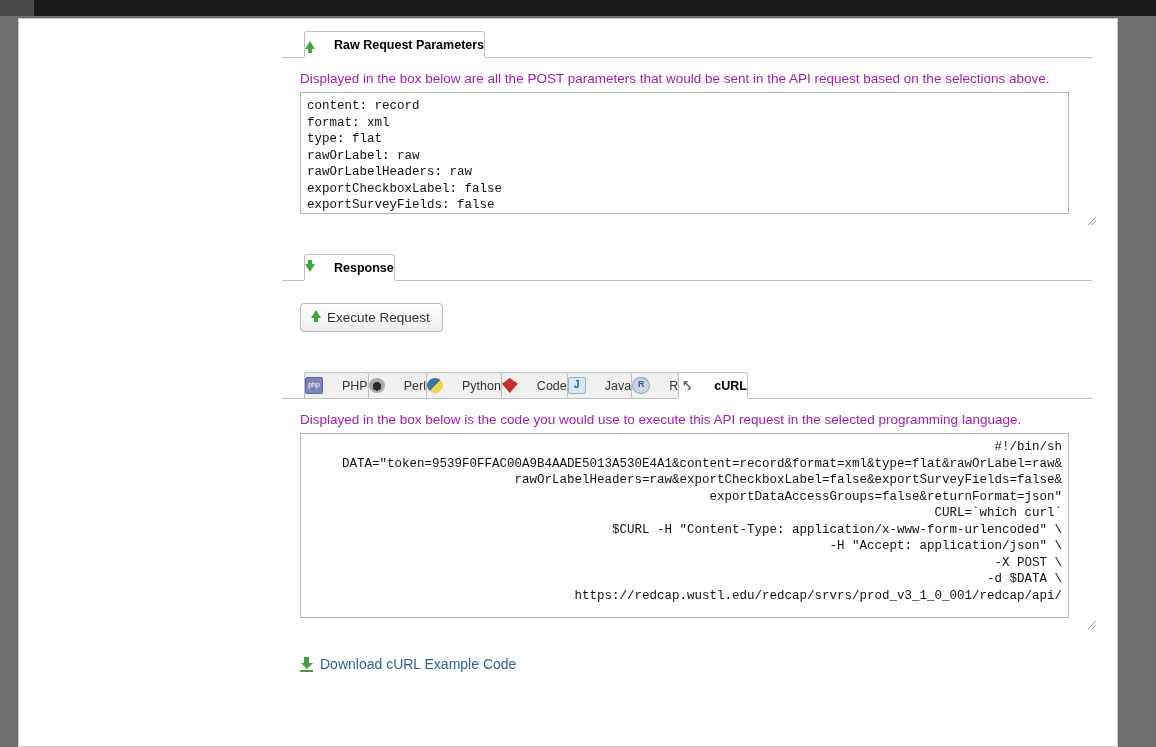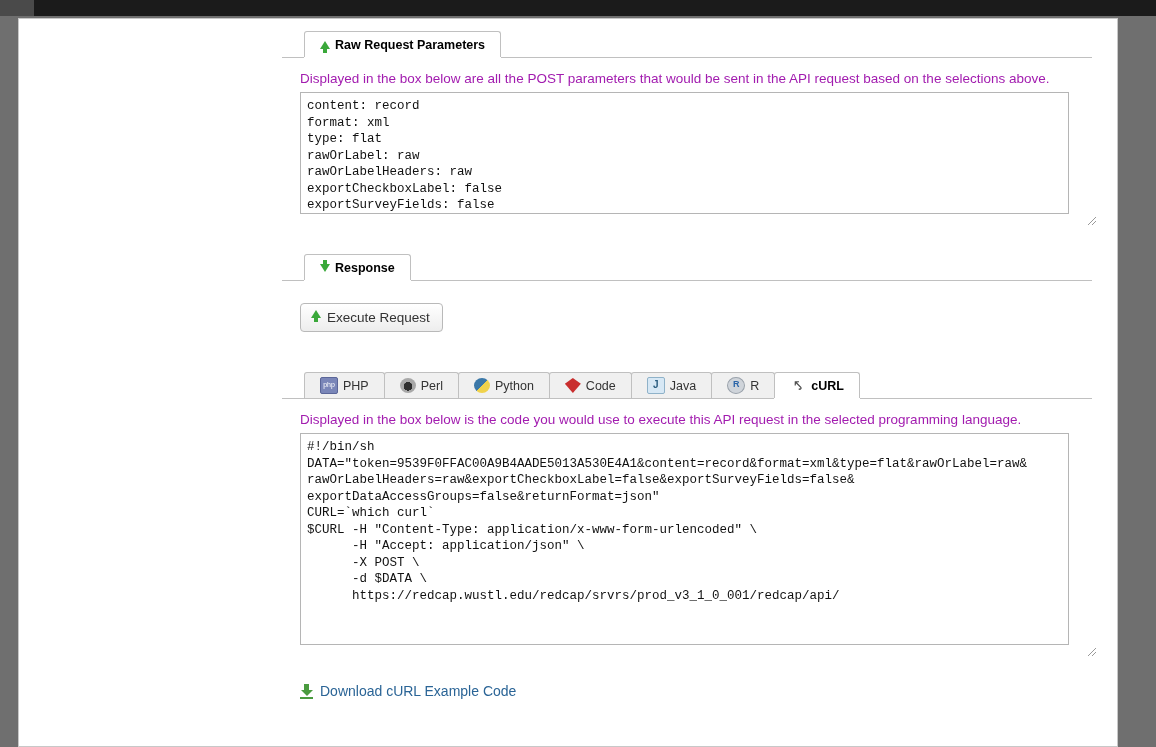--- a/index.html
+++ b/index.html
@@ -55,23 +55,23 @@
     height: 27px;
     border-bottom: 1px solid #c0c0c0;
     display: flex;
     align-items: flex-end;
     padding-left: 22px;
     box-sizing: border-box;
   }
   .tab {
     display: flex;
     align-items: center;
-    gap: 5px;
+    gap: 19px;
     height: 26px;
-    padding: 0 15px;
+    padding: 0 0;
     margin-right: -1px;
     border: 1px solid #c0c0c0;
     border-bottom: none;
     background: #f0f0f0;
     color: #333;
     font-size: 12.5px;
     border-radius: 3px 3px 0 0;
     box-sizing: border-box;
     cursor: pointer;
     white-space: nowrap;
@@ -334,21 +334,21 @@
       </div>
       <div class="tab active">
         <span class="lang-ico ico-curl"></span>
         <span>cURL</span>
       </div>
     </div>
 
     <div class="desc">Displayed in the box below is the code you would use to execute this API request in the selected programming language.</div>
 
     <div class="ta-wrap">
-      <textarea class="code" rows="12" style="height: 212px;">#!/bin/sh
+      <textarea class="code" rows="12" style="height: 185px; text-align: right;">#!/bin/sh
 DATA="token=9539F0FFAC00A9B4AADE5013A530E4A1&amp;content=record&amp;format=xml&amp;type=flat&amp;rawOrLabel=raw&amp;
 rawOrLabelHeaders=raw&amp;exportCheckboxLabel=false&amp;exportSurveyFields=false&amp;
 exportDataAccessGroups=false&amp;returnFormat=json"
 CURL=`which curl`
 $CURL -H "Content-Type: application/x-www-form-urlencoded" \
       -H "Accept: application/json" \
       -X POST \
       -d $DATA \
       https://redcap.wustl.edu/redcap/srvrs/prod_v3_1_0_001/redcap/api/</textarea>
       <span class="resizer">

